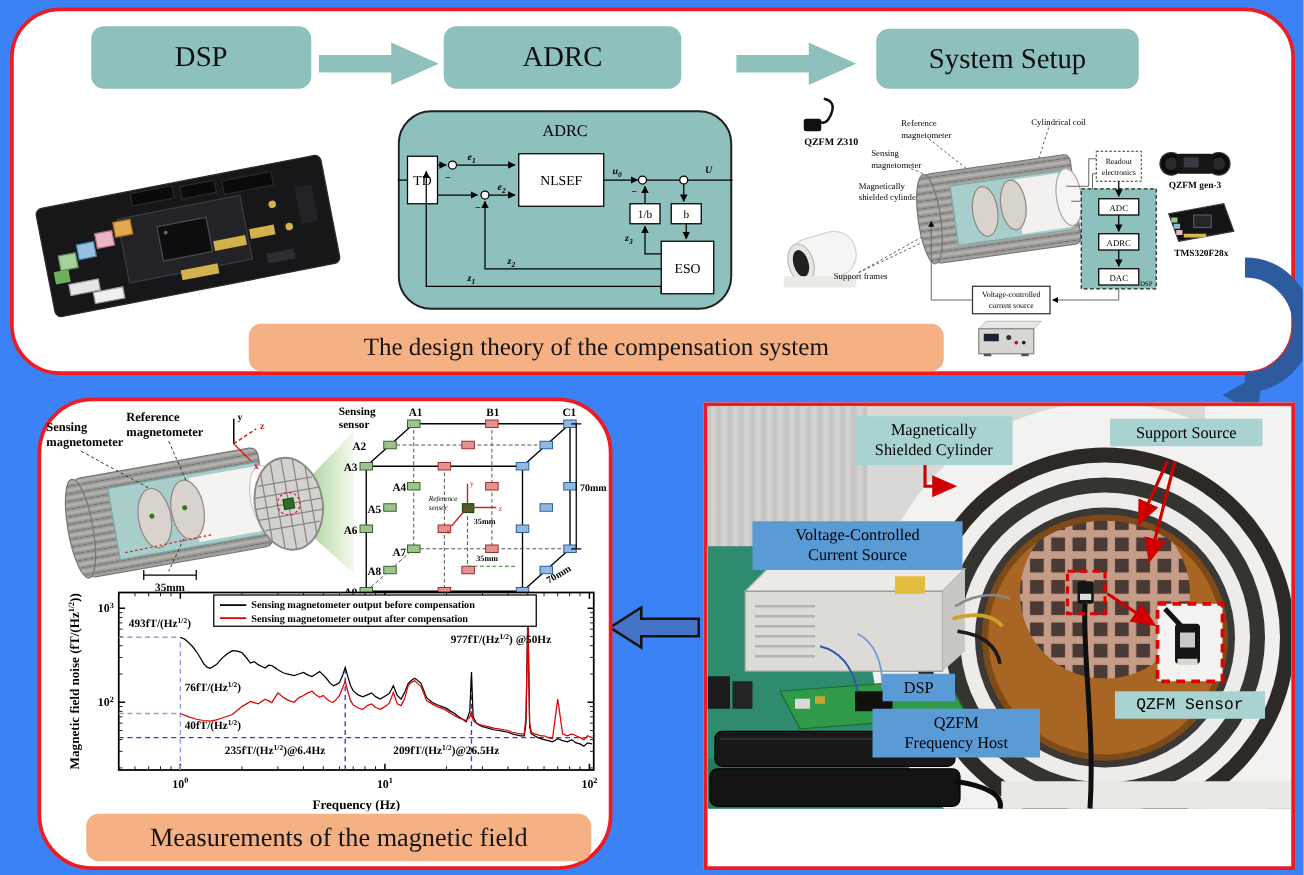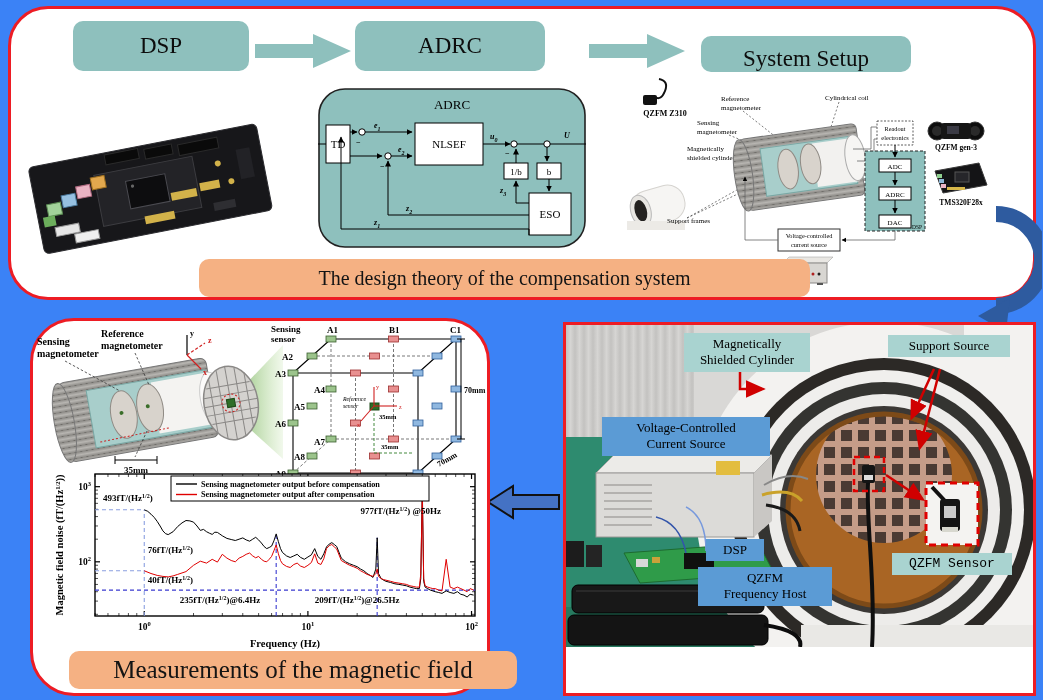--- a/index.html
+++ b/index.html
@@ -37,21 +37,21 @@
     </div>
     <svg style="position:absolute;left:244px;top:24px;" width="100" height="36" viewBox="0 0 100 36">
       <polygon points="0,11 58,11 58,1 96,18 58,35 58,25 0,25" fill="#8ec0bd"></polygon>
     </svg>
     <div class="hdr" style="left:344px;top:12px;width:190px;height:50px;">
       <span>ADRC</span>
     </div>
     <svg style="position:absolute;left:578px;top:24px;" width="100" height="36" viewBox="0 0 100 36">
       <polygon points="0,11 58,11 58,1 96,18 58,35 58,25 0,25" fill="#8ec0bd"></polygon>
     </svg>
-    <div class="hdr" style="left:690px;top:27px;width:210px;height:36px;align-items:flex-end;">
+    <div class="hdr" style="left:690px;top:14px;width:210px;height:48px;">
       <span>System Setup</span>
     </div>
 
     <svg style="position:absolute;left:8px;top:88px;" width="276" height="170" viewBox="0 0 276 170">
       <g transform="rotate(-11 130 90)">
         <rect x="15" y="48" width="232" height="88" rx="5" fill="#17171a" stroke="#2c2c30"></rect>
         <rect x="78" y="68" width="100" height="52" fill="#232327" stroke="#3c3c40"></rect>
         <rect x="108" y="80" width="40" height="28" fill="#0d0d0f" stroke="#4a4a50"></rect>
         <circle cx="114" cy="86" r="1.6" fill="#666"></circle>
         <rect x="26" y="88" width="14" height="12" fill="#a2d29a" stroke="#5c8c54"></rect>
@@ -226,21 +226,21 @@
         <polygon points="310,100 354,92 362,114 318,122" fill="#141416" stroke="#3a3a3a"></polygon>
         <rect x="330" y="101" width="14" height="10" fill="#26262a" stroke="#555"></rect>
         <rect x="312" y="103" width="5" height="4" fill="#8fd08f"></rect>
           <rect x="314" y="108" width="5" height="4" fill="#8fb8d8"></rect>
         <rect x="316" y="113" width="5" height="4" fill="#eab4c4"></rect>
           <rect x="322" y="116" width="18" height="3" fill="#d8b84a"></rect>
       </g>
       <text x="336" y="134" text-anchor="middle" style="font-size:7.5px;font-weight:bold;">TMS320F28x</text>
     </svg>
 
-    <div class="caption" style="left:188px;top:250px;width:611px;height:38px;">
+    <div class="caption" style="left:188px;top:250px;width:556px;height:38px;">
       <span>The design theory of the compensation system</span>
     </div>
   </div>
 
   <svg style="position:absolute;left:976px;top:202px;" width="66" height="124" viewBox="0 0 66 124">
     <path d="M20,12 A46,46 0 0 1 20,104" fill="none" stroke="#2e5b9f" stroke-width="16"></path>
     <polygon points="2,114 34,96 30,130" fill="#2e5b9f"></polygon>
   </svg>
 
   <svg style="position:absolute;left:486px;top:482px;" width="76" height="40" viewBox="0 0 76 40">
@@ -499,21 +499,21 @@
         <line x1="123" y1="25.5" x2="144" y2="25.5" stroke="#e00000" stroke-width="1.4"></line>
         <text x="148" y="28.3" class="leg">Sensing magnetometer output after compensation</text>
         <text x="50.05386840815652" y="32.24331423712577" text-anchor="start" class="ann"><tspan>493fT/(Hz</tspan><tspan dy="-3.2" font-size="6">1/2</tspan><tspan dy="3.2">)</tspan></text>
         <text x="94.72686015336848" y="83.75340899349483" text-anchor="start" class="ann"><tspan>76fT/(Hz</tspan><tspan dy="-3.2" font-size="6">1/2</tspan><tspan dy="3.2">)</tspan></text>
         <text x="94.72686015336848" y="114.1490998146906" text-anchor="start" class="ann"><tspan>40fT/(Hz</tspan><tspan dy="-3.2" font-size="6">1/2</tspan><tspan dy="3.2">)</tspan></text>
         <text x="307.6229460111687" y="45.21925978520501" text-anchor="start" class="ann"><tspan>977fT/(Hz</tspan><tspan dy="-3.2" font-size="6">1/2</tspan><tspan dy="3.2">) @50Hz</tspan></text>
         <text x="126.84784257904185" y="134.3476491957376" text-anchor="start" class="ann"><tspan>235fT/(Hz</tspan><tspan dy="-3.2" font-size="6">1/2</tspan><tspan dy="3.2">)@6.4Hz</tspan></text>
         <text x="261.6694428770079" y="134.3476491957376" text-anchor="start" class="ann"><tspan>209fT/(Hz</tspan><tspan dy="-3.2" font-size="6">1/2</tspan><tspan dy="3.2">)@26.5Hz</tspan></text>
       </svg>
 
-    <div class="caption" style="left:36px;top:330px;width:448px;height:38px;font-size:25px;">
+    <div class="caption" style="left:36px;top:330px;width:404px;height:38px;font-size:21px;">
       <span>Measurements of the magnetic field</span>
     </div>
   </div>
 
   <div id="panel-br" class="panel">
     <svg style="position:absolute;left:0;top:0;" width="467" height="322" viewBox="0 0 467 322">
       <defs>
         <linearGradient id="blindsG" x1="0" y1="0" x2="9" y2="0" gradientUnits="userSpaceOnUse" spreadMethod="repeat">
           <stop offset="0" stop-color="#c3c2c0"></stop>
             <stop offset="0.5" stop-color="#d6d5d3"></stop>

